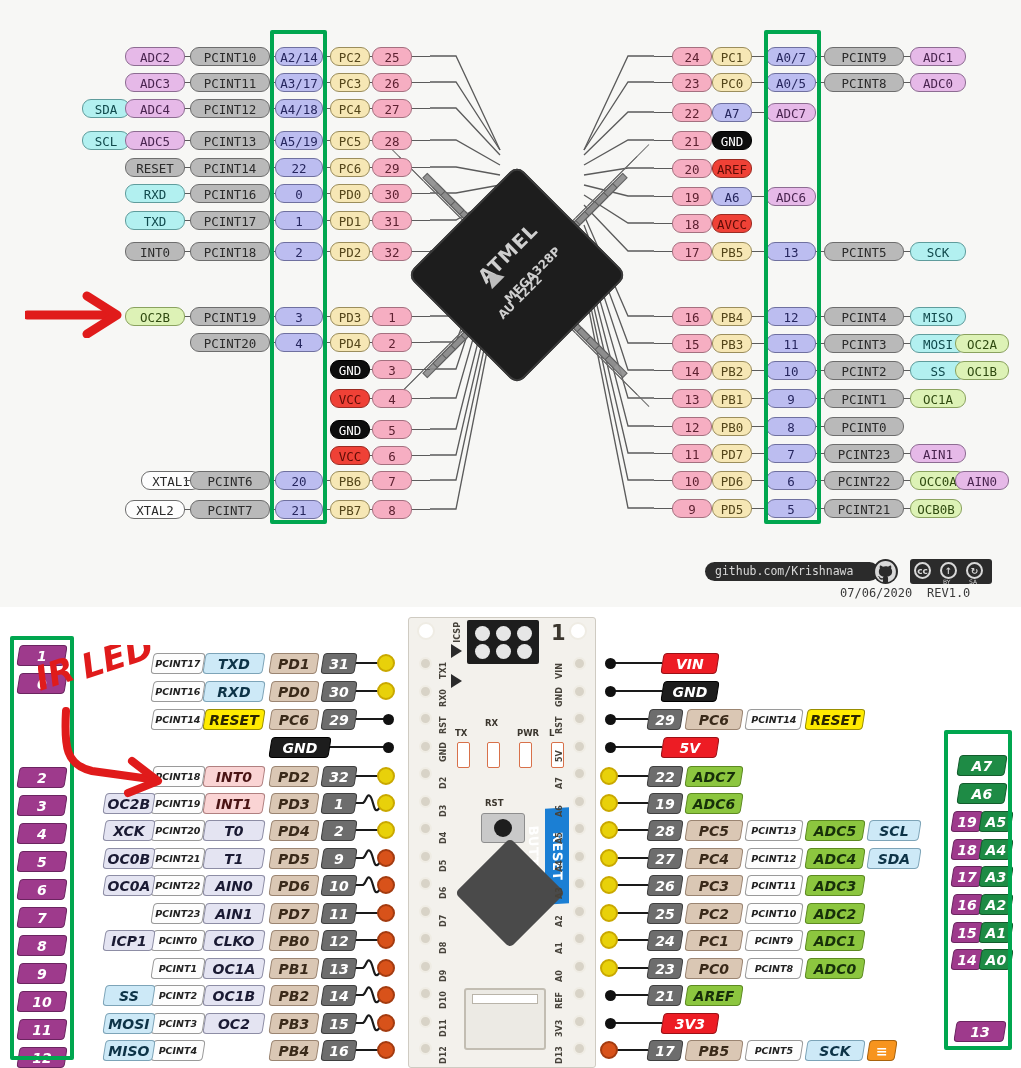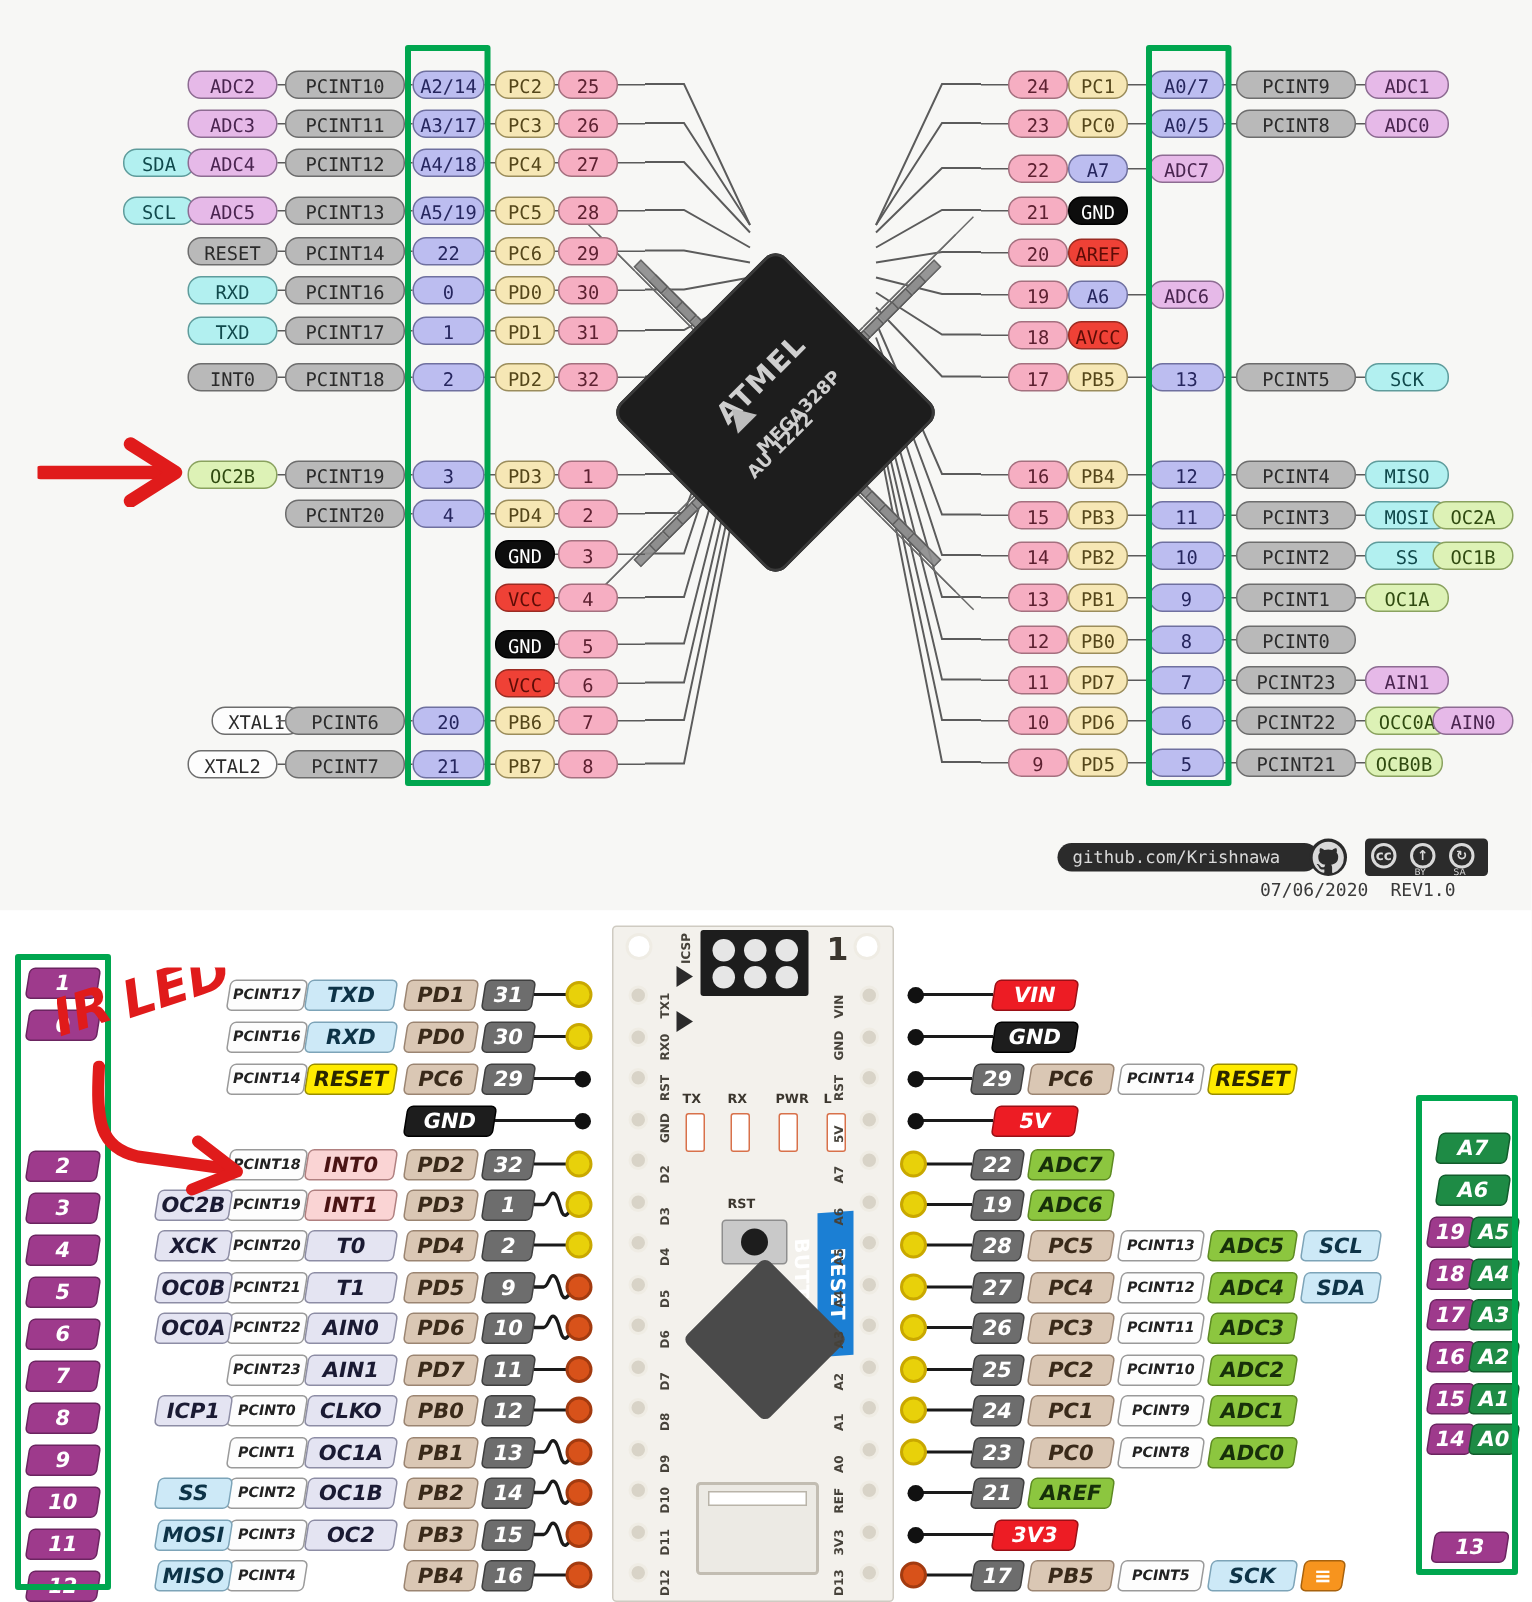--- a/index.html
+++ b/index.html
@@ -628,21 +628,21 @@
     <div id="rstbtn-c"></div>
     <div class="led-lbl" style="left:76px; top:180px;">RST</div>
     <div id="resetbtn-cal">RESET BUTTON</div>
     <div id="mcu"></div>
     <div id="usb"></div>
     <div id="usb-slot"></div>
     <div id="nano-leds">
         <div class="led-pkg" style="left:48px;top:124px;"></div>
         <div class="led-lbl" style="left:46px;top:110px;">TX</div>
         <div class="led-pkg" style="left:78px;top:124px;"></div>
-        <div class="led-lbl" style="left:76px;top:110px;">RX</div>
+        <div class="led-lbl" style="left:76px;top:100px;">RX</div>
         <div class="led-pkg" style="left:110px;top:124px;"></div>
         <div class="led-lbl" style="left:108px;top:110px;">PWR</div>
         <div class="led-pkg" style="left:142px;top:124px;"></div>
         <div class="led-lbl" style="left:140px;top:110px;">L</div>
       </div>
     <div id="nano-holes">
         <div class="np-hole" style="left:10px;top:39px;"></div>
         <div class="np-hole" style="left:164px;top:39px;"></div>
         <div class="np-hole" style="left:10px;top:66.5px;"></div>
         <div class="np-hole" style="left:164px;top:66.5px;"></div>

